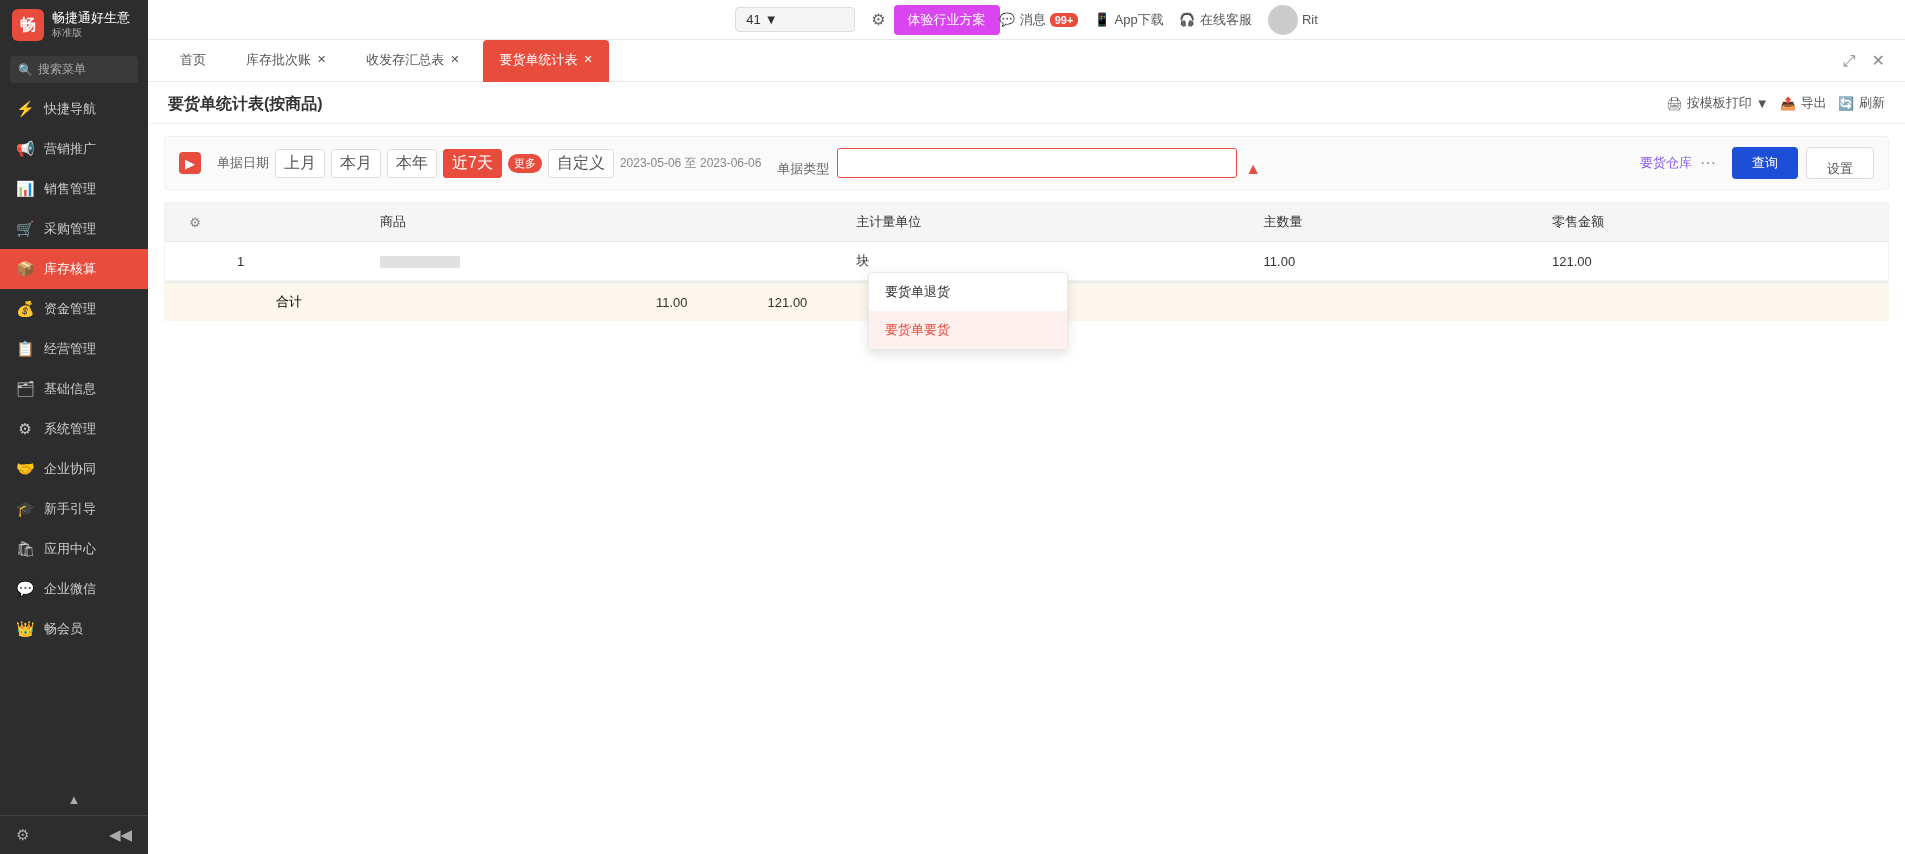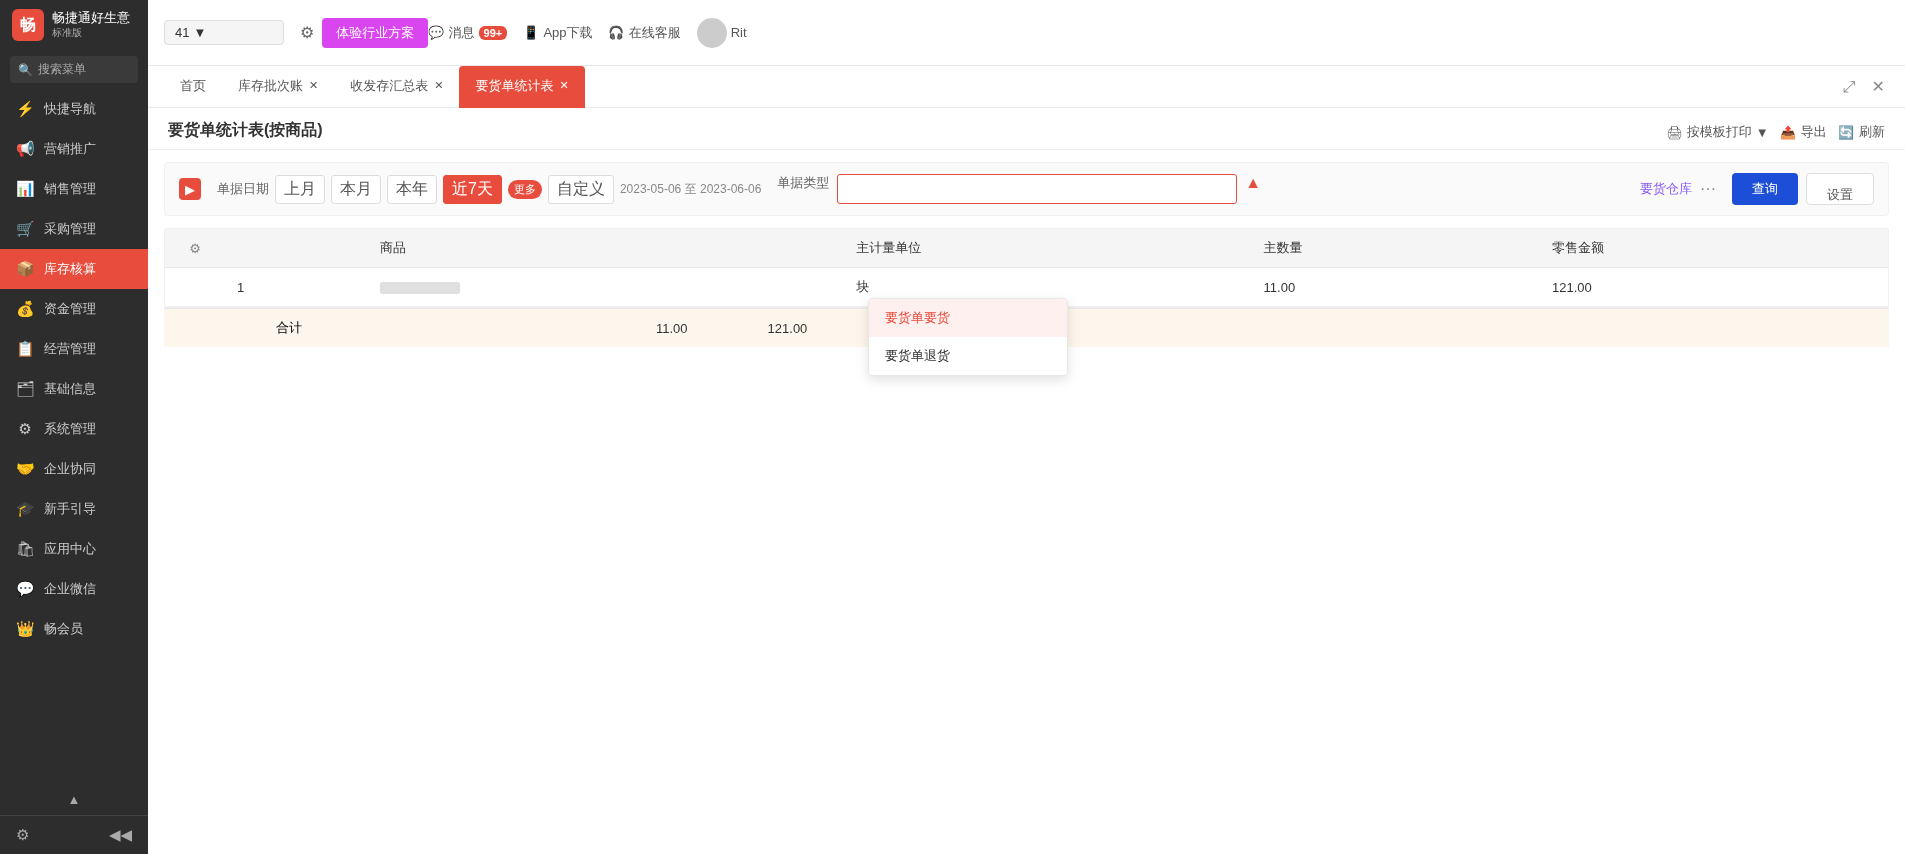--- a/index.html
+++ b/index.html
@@ -89,26 +89,26 @@
     .main-area {
       flex: 1;
       display: flex;
       flex-direction: column;
       background: #f0f2f5;
       overflow: hidden;
     }
 
     
     .topbar {
-      height: 66px;
+      height: 40px;
       background: white;
       display: flex;
       align-items: center;
       padding: 0 16px;
-      justify-content: flex-start;
+      justify-content: center;
       border-bottom: 1px solid #e8e8e8;
       flex-shrink: 0;
     }
     .topbar-left { display: flex; align-items: center; gap: 8px; }
     .topbar-store-selector {
       display: flex;
       align-items: center;
       gap: 4px;
       background: #f5f5f5;
       border: 1px solid #ddd;
@@ -141,21 +141,21 @@
     .topbar-avatar { width: 30px; height: 30px; background: #ccc; border-radius: 50%; }
 
     
     .tabs-bar {
       height: 42px;
       background: white;
       display: flex;
       align-items: center;
       padding: 0 16px;
       border-bottom: 1px solid #e8e8e8;
-      gap: 0;
+      gap: 8px;
       flex-shrink: 0;
     }
     .tab-item {
       height: 42px;
       display: flex;
       align-items: center;
       padding: 0 16px;
       cursor: pointer;
       font-size: 13px;
       color: #555;
@@ -177,21 +177,21 @@
       flex: 1;
       overflow: auto;
       background: white;
       margin: 0;
       position: relative;
     }
 
     
     .page-header {
       display: flex;
-      align-items: flex-end;
+      align-items: flex-start;
       justify-content: space-between;
       padding: 12px 20px 8px;
       background: white;
       border-bottom: 1px solid #f0f0f0;
     }
     .page-title { font-size: 16px; font-weight: bold; color: #333; }
     .page-actions { display: flex; align-items: center; gap: 12px; }
     .action-btn {
       display: flex;
       align-items: center;
@@ -234,21 +234,21 @@
       border-radius: 3px;
       background: white;
       cursor: pointer;
       font-size: 16px;
       color: #555;
     }
     .date-btn.active-date { background: #e84c3d; color: white; border-color: #e84c3d; }
     .date-btn.badge-btn { background: #e84c3d; color: white; border-radius: 10px; padding: 2px 6px; border: none; font-size: 11px; }
     .date-range { font-size: 12px; color: #888; }
 
-    .filter-type-group { display: flex; align-items: flex-start; gap: 8px; flex: 1; }
+    .filter-type-group { display: flex; align-items: flex-end; gap: 8px; flex: 1; }
     .filter-type-input {
       flex: 1;
       height: 30px;
       border: 1px solid #e84c3d;
       border-radius: 3px;
       padding: 0 8px;
       font-size: 13px;
       outline: none;
       min-width: 200px;
       max-width: 400px;
@@ -543,22 +543,22 @@
         <span class="filter-more-btn">···</span>
       </div>
 
       <div class="filter-action-btns">
         <button class="query-btn">查询</button>
         <button class="set-btn">设置</button>
       </div>
     </div>
 
     <div class="dropdown-overlay">
+      <div class="dropdown-item">要货单退货</div>
       <div class="dropdown-item selected">要货单要货</div>
-      <div class="dropdown-item">要货单退货</div>
     </div>
 
     <div class="table-container">
       <table>
         <thead>
           <tr>
             <th class="gear-icon-cell">⚙</th>
             <th></th>
             <th>商品</th>
             <th>主计量单位</th>

